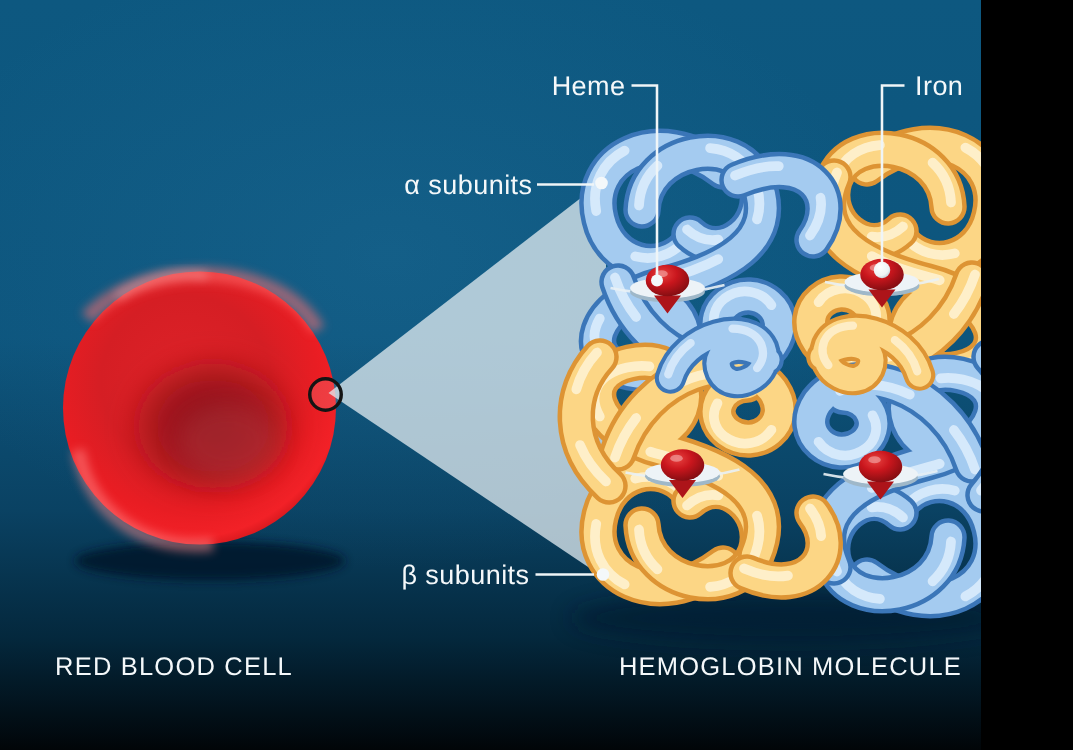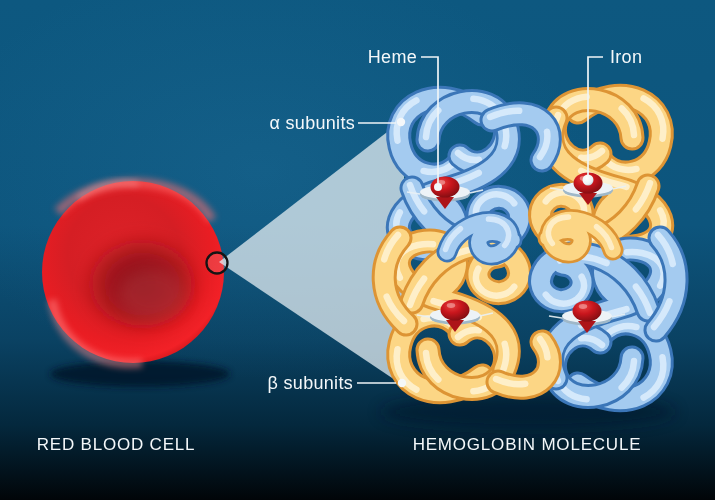--- a/index.html
+++ b/index.html
@@ -1,16 +1,16 @@
 <!DOCTYPE html>
 <html><head>
 <meta charset="utf-8">
 <style>
   html,body{margin:0;padding:0;background:#000;}
-  .stage{position:relative;width:715px;height:500px;overflow:hidden;
+  .stage{position:relative;width:654px;height:500px;overflow:hidden;
          font-family:"Liberation Sans","DejaVu Sans",sans-serif;}
   svg{display:block}
   text{font-family:"Liberation Sans","DejaVu Sans",sans-serif;}
   .side-label{font-size:18px;letter-spacing:.3px;}
   .caption{font-size:17px;letter-spacing:.8px;}
   
   .t-out{fill:none;stroke:var(--out);stroke-width:25;stroke-linecap:round;}
   .t-fill{fill:none;stroke:var(--fil);stroke-width:19;stroke-linecap:round;}
   .t-hi{fill:none;stroke:var(--hi);stroke-width:6.5;stroke-linecap:round;
         stroke-dasharray:30 38 48 42 60 999;opacity:.95;transform:translate(-2px,-3px);}

